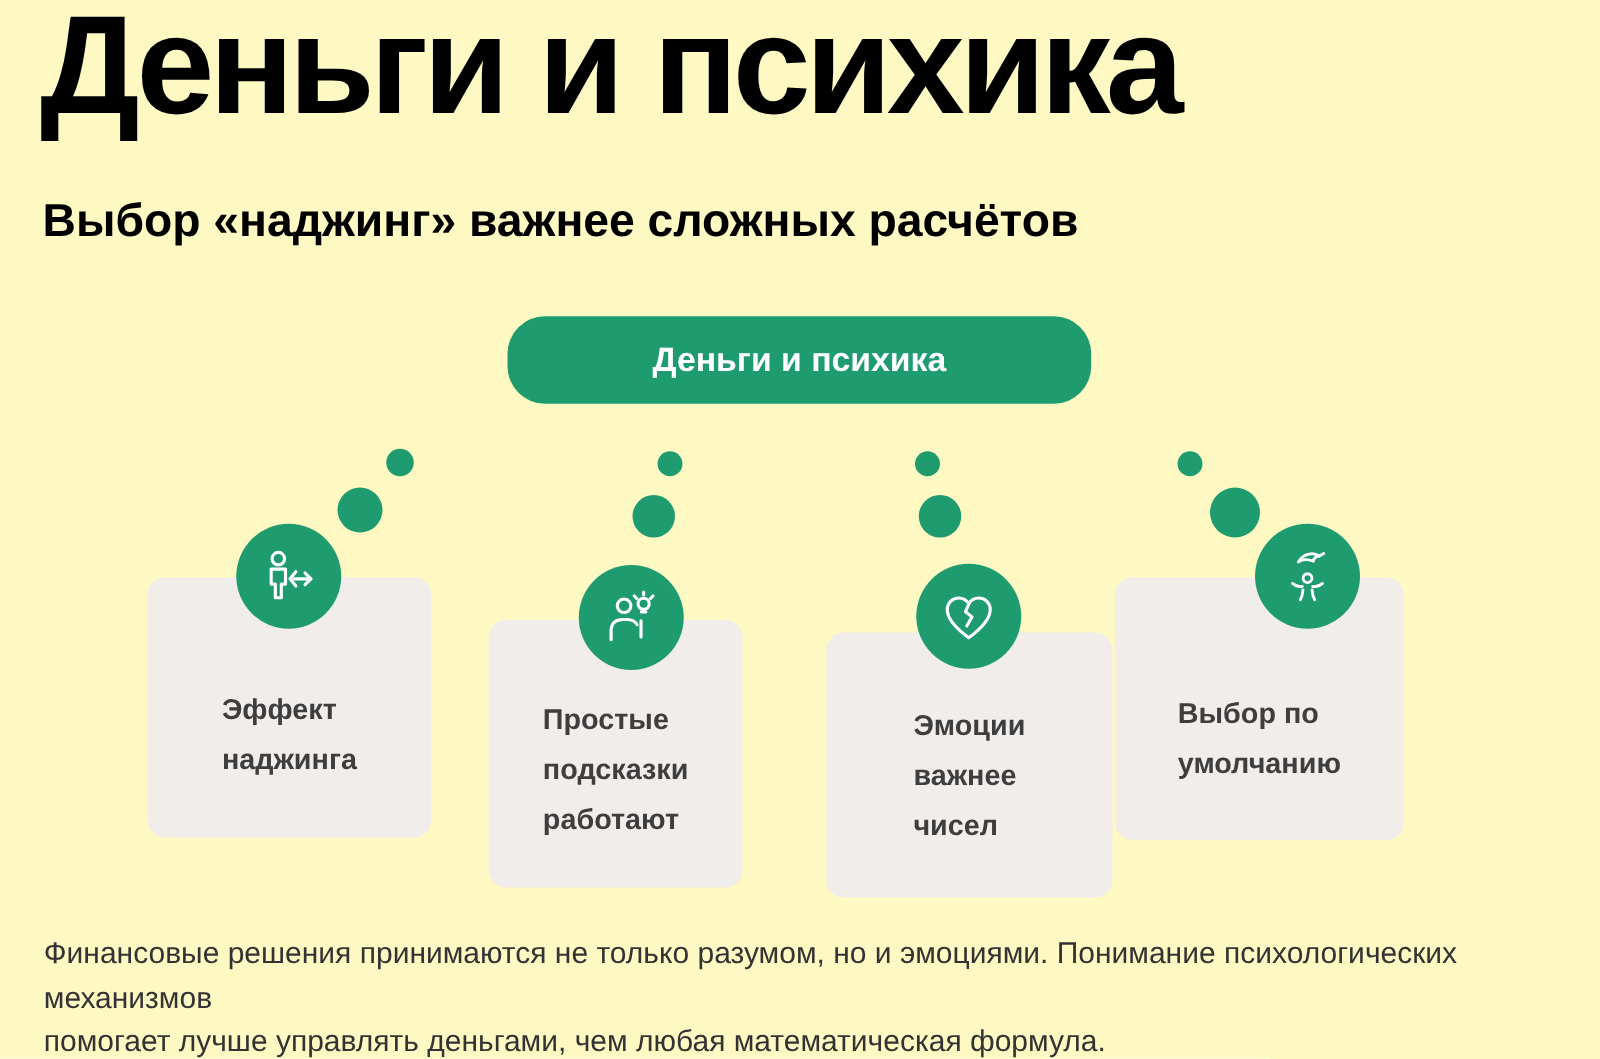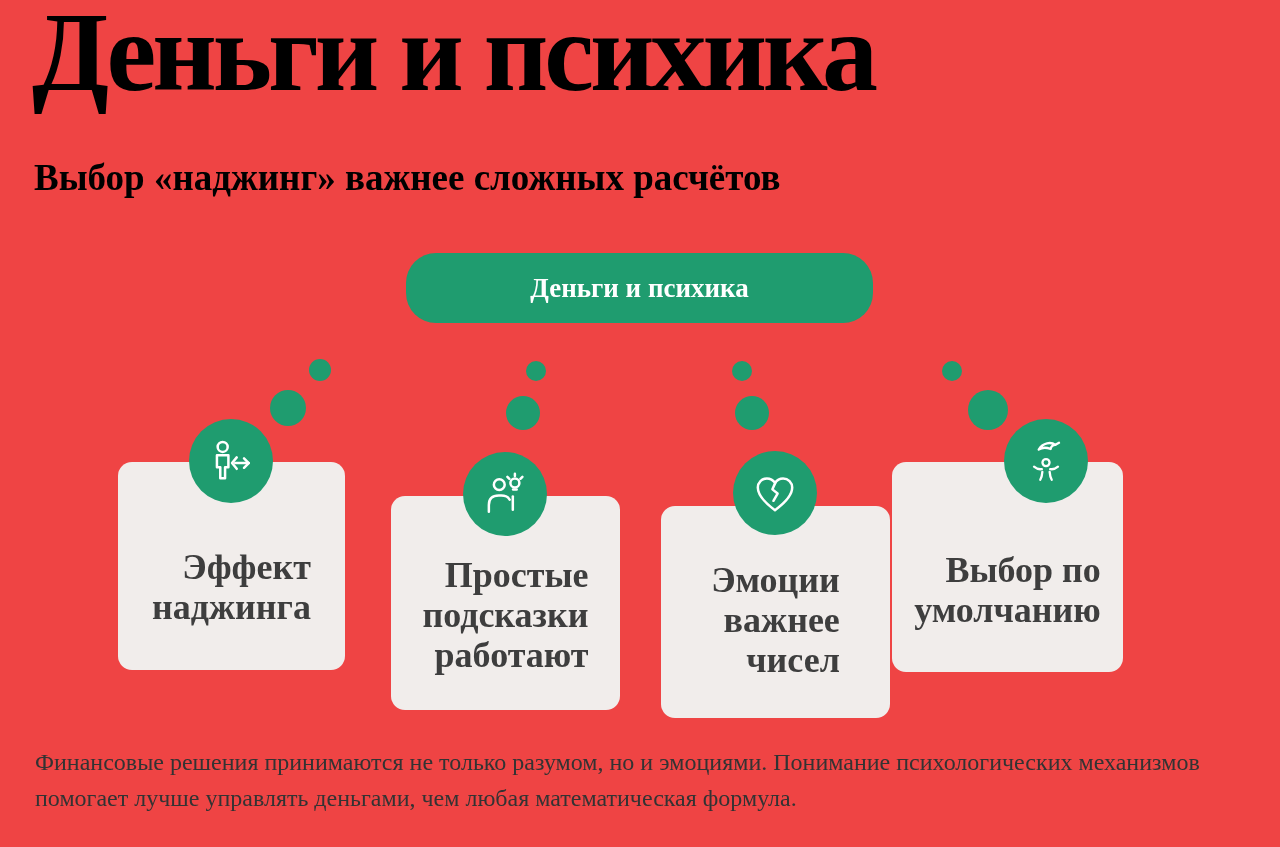--- a/index.html
+++ b/index.html
@@ -1,18 +1,18 @@
 <!DOCTYPE html>
 <html><head>
 <meta charset="utf-8">
 <style>
   html,body{margin:0;padding:0;background:#fff;}
   .canvas{
-    position:relative;width:1280px;height:847px;background:#ef4444;
-    font-family:Liberation Serif, serif;overflow:hidden;
+    position:relative;width:1280px;height:847px;background:#fef9c3;
+    font-family:Liberation Sans, sans-serif;overflow:hidden;
   }
   .page-title{
     position:absolute;left:32px;top:-4px;margin:0;
     font-size:112px;font-weight:700;letter-spacing:-4px;line-height:1;
     color:#000;white-space:nowrap;
   }
   .page-subtitle{
     position:absolute;left:34px;top:156px;margin:0;
     font-size:37px;font-weight:700;color:#000;white-space:nowrap;
   }
@@ -40,26 +40,26 @@
   }
   .ic1{left:189px;top:419px;}
   .ic2{left:463px;top:452px;}
   .ic3{left:733px;top:451px;}
   .ic4{left:1004px;top:419px;}
   .card{
     position:absolute;background:#f1edeb;border-radius:14px;
     display:flex;align-items:center;justify-content:center;z-index:1;
   }
   .card-1{left:118px;top:462px;width:227px;height:208px;padding-top:42px;box-sizing:content-box;height:166px;}
-  .card-2{left:391px;top:496px;width:229px;padding-top:24px;height:190px;}
+  .card-2{left:391px;top:496px;width:203px;padding-top:24px;height:190px;}
   .card-3{left:661px;top:506px;width:229px;padding-top:16px;height:196px;}
   .card-4{left:892px;top:462px;width:231px;padding-top:46px;height:164px;}
   .card-label{
-    font-size:36px;font-weight:700;color:#3e3e3e;line-height:40px;
-    text-align:right;white-space:pre-line;
+    font-size:23px;font-weight:700;color:#3e3e3e;line-height:40px;
+    text-align:left;white-space:pre-line;
   }
   .footer-text{
     position:absolute;left:35px;top:745px;margin:0;
     font-size:24px;line-height:35.5px;color:#333;white-space:pre-line;
   }
   .icon-circle svg{display:block;}
 </style>
 </head>
 <body>
 

